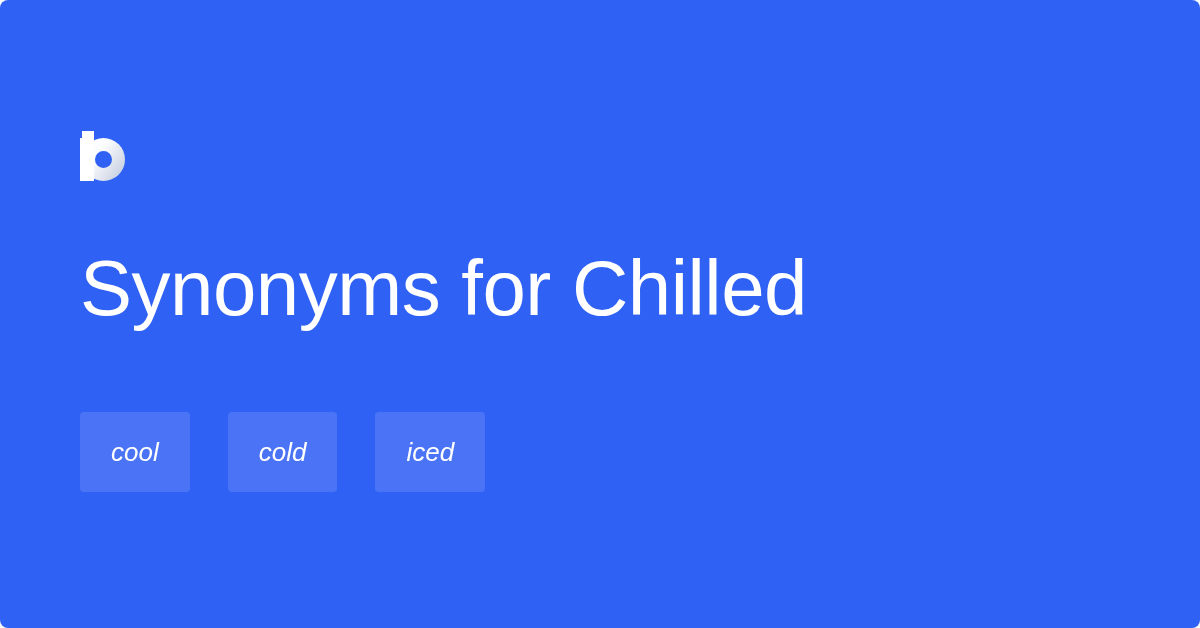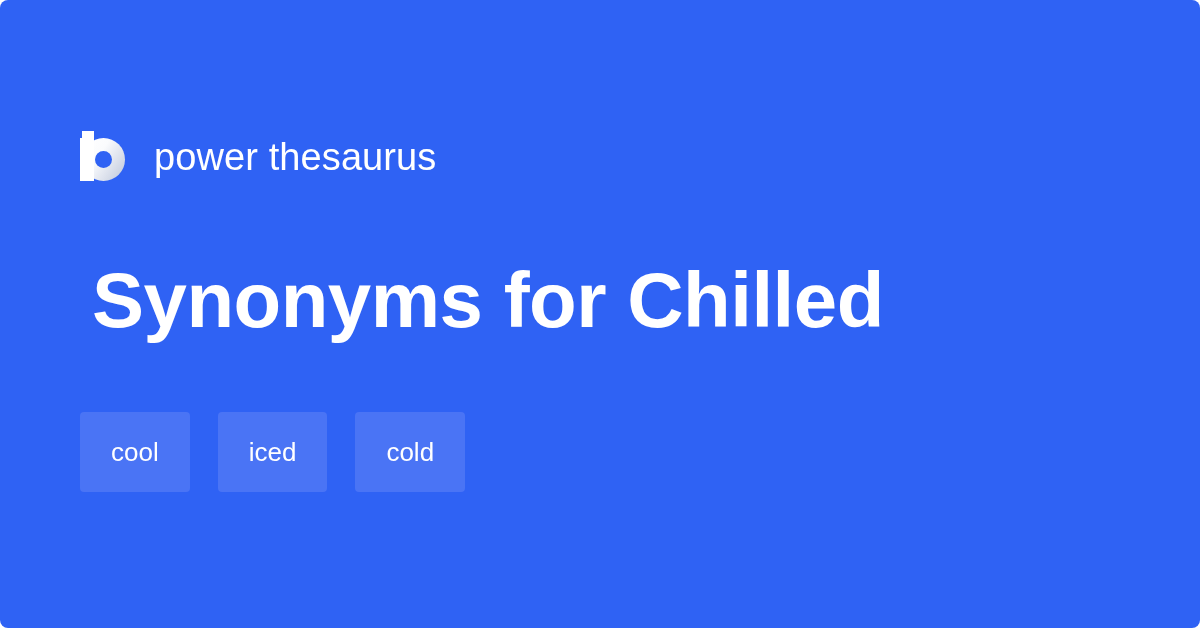--- a/index.html
+++ b/index.html
@@ -46,39 +46,40 @@
     letter-spacing: 0.1px;
     line-height: 1;
     white-space: nowrap;
   }
 
   
   .headline {
     position: absolute;
     left: 80px;
     top: 246px;
-    margin: 12px;
+    margin: 0;
     color: #ffffff;
     font-size: 78px;
-    font-weight: 700;
+    font-weight: 400;
     line-height: 1.08;
     letter-spacing: -0.5px;
     white-space: nowrap;
   }
 
   
   .chip-row {
     position: absolute;
     left: 80px;
     top: 412px;
     display: flex;
     flex-wrap: wrap;
     align-items: flex-start;
-    gap: 28px;
+    gap: 38px;
     width: 1040px;
+    font-style: italic;
   }
 
   .chip {
     background: #4a74f5;
     border: none;
     border-radius: 4px;
     color: #ffffff;
     font-family: "Liberation Sans", sans-serif;
     font-size: 26px;
     font-weight: 400;
@@ -111,24 +112,23 @@
           <circle cx="23.5" cy="28.5" r="8.5" fill="#000"></circle>
         </mask>
       </defs>
 
       <circle cx="23.5" cy="28.5" r="21.5" fill="url(#bowlGrad)" mask="url(#counterMask)"></circle>
 
       <path d="M2 0 H14 V50 H2 Z" fill="#FFFFFF"></path>
 
       <path d="M2 7 A21.5 21.5 0 0 0 2 50 Z" fill="#FFFFFF" mask="url(#counterMask)"></path>
     </svg>
-    <span class="brand-name">power thesaurus</span>
   </div>
 
   <h1 class="headline">Synonyms for Chilled</h1>
 
   <div class="chip-row">
     <div class="chip">cool</div>
+    <div class="chip">cold</div>
     <div class="chip">iced</div>
-    <div class="chip">cold</div>
   </div>
 
 </div>
 
 </body></html>

